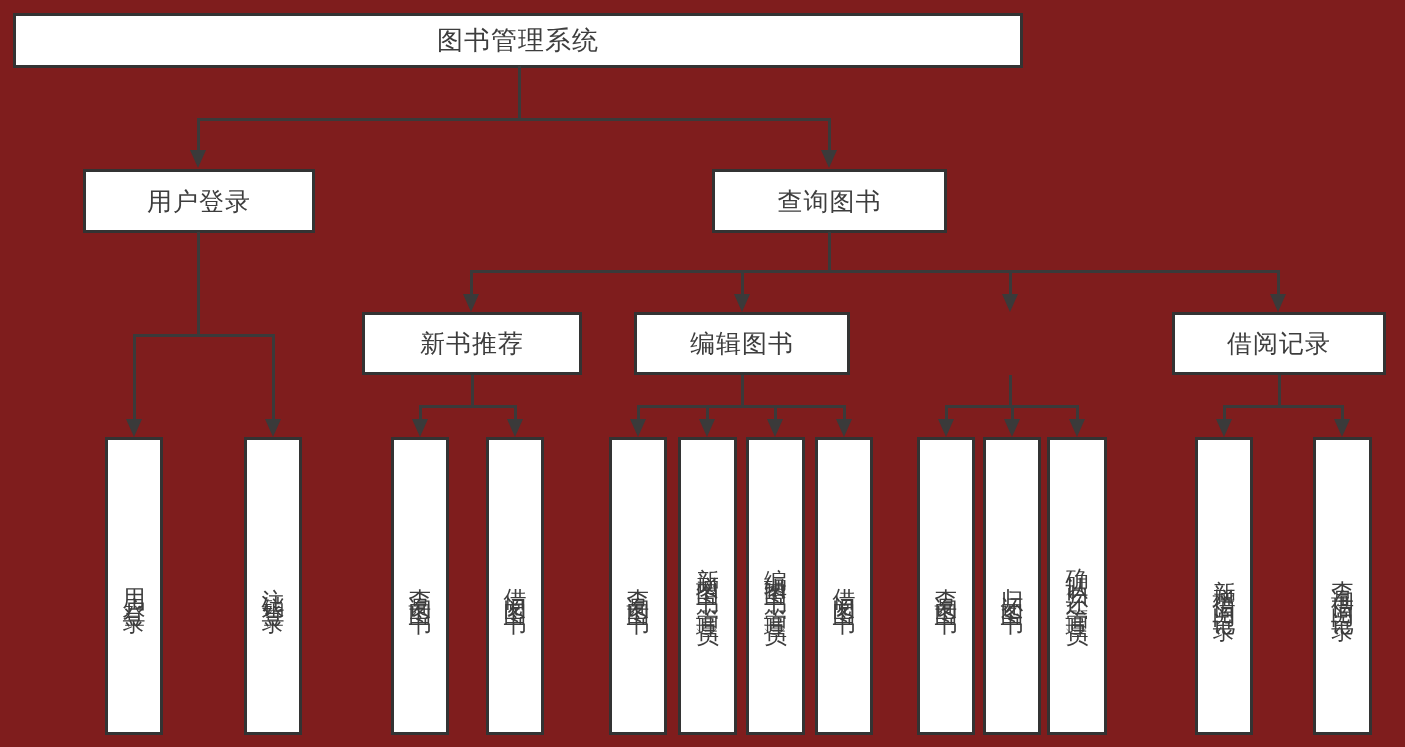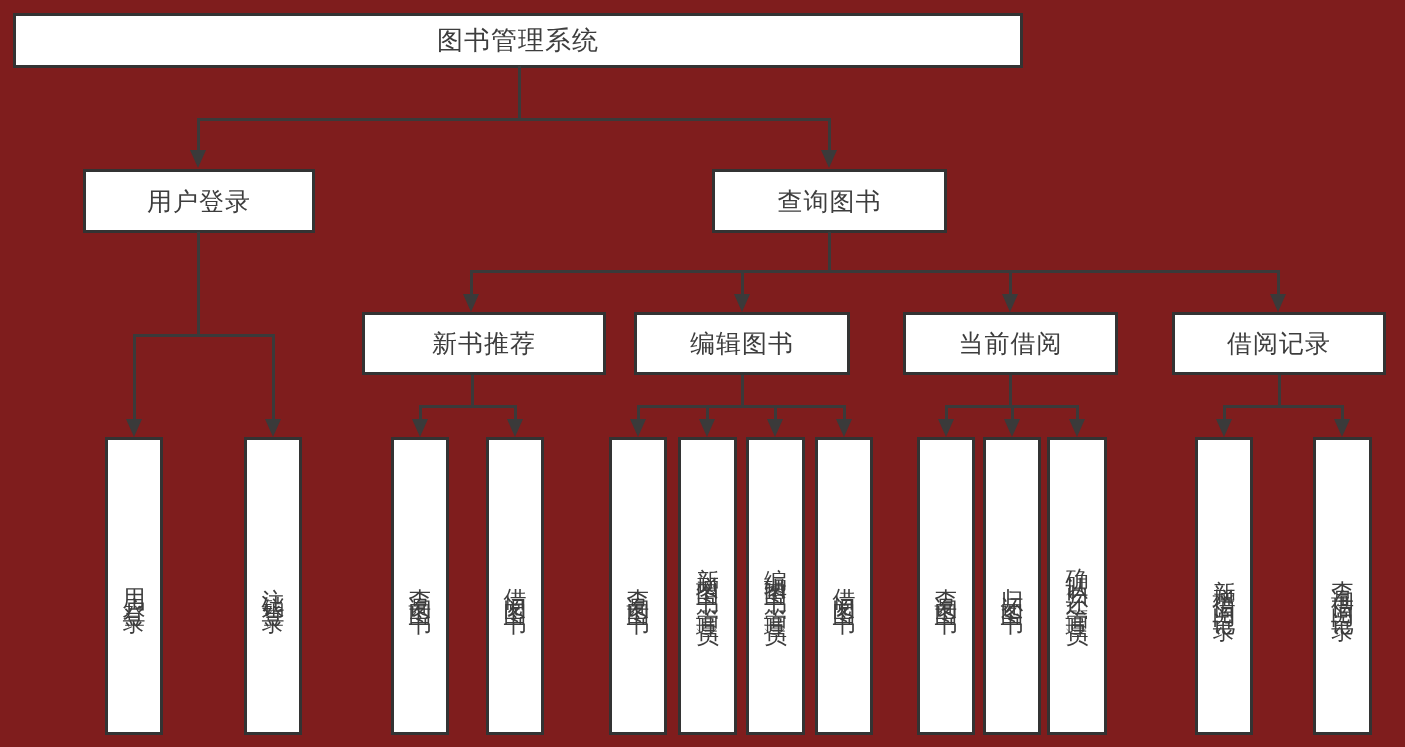--- a/index.html
+++ b/index.html
@@ -84,23 +84,22 @@
   <div class="line" style="left:470px;top:270px;width:809px;height:3px;"></div>
   <div class="line" style="left:470px;top:270px;width:3px;height:26px;"></div>
   <div class="line" style="left:741px;top:270px;width:3px;height:26px;"></div>
   <div class="line" style="left:1009px;top:270px;width:3px;height:26px;"></div>
   <div class="line" style="left:1277px;top:270px;width:3px;height:26px;"></div>
   <div class="arrow" style="left:463px;top:294px;"></div>
   <div class="arrow" style="left:734px;top:294px;"></div>
   <div class="arrow" style="left:1002px;top:294px;"></div>
   <div class="arrow" style="left:1270px;top:294px;"></div>
 
-  <div class="box" style="left:362px;top:312px;width:244px;height:63px;">新书推荐</div>
+  <div class="box" style="left:362px;top:312px;width:220px;height:63px;">新书推荐</div>
   <div class="box" style="left:634px;top:312px;width:216px;height:63px;">编辑图书</div>
-  <div class="box" style="left:903px;top:312px;width:215px;height:63px;">当前借阅</div>
   <div class="box" style="left:1172px;top:312px;width:214px;height:63px;">借阅记录</div>
 
   <div class="line" style="left:471px;top:375px;width:3px;height:32px;"></div>
   <div class="line" style="left:419px;top:405px;width:98px;height:3px;"></div>
   <div class="line" style="left:419px;top:405px;width:3px;height:16px;"></div>
   <div class="line" style="left:514px;top:405px;width:3px;height:16px;"></div>
   <div class="arrow" style="left:412px;top:419px;"></div>
   <div class="arrow" style="left:507px;top:419px;"></div>
 
   <div class="line" style="left:741px;top:375px;width:3px;height:32px;"></div>

